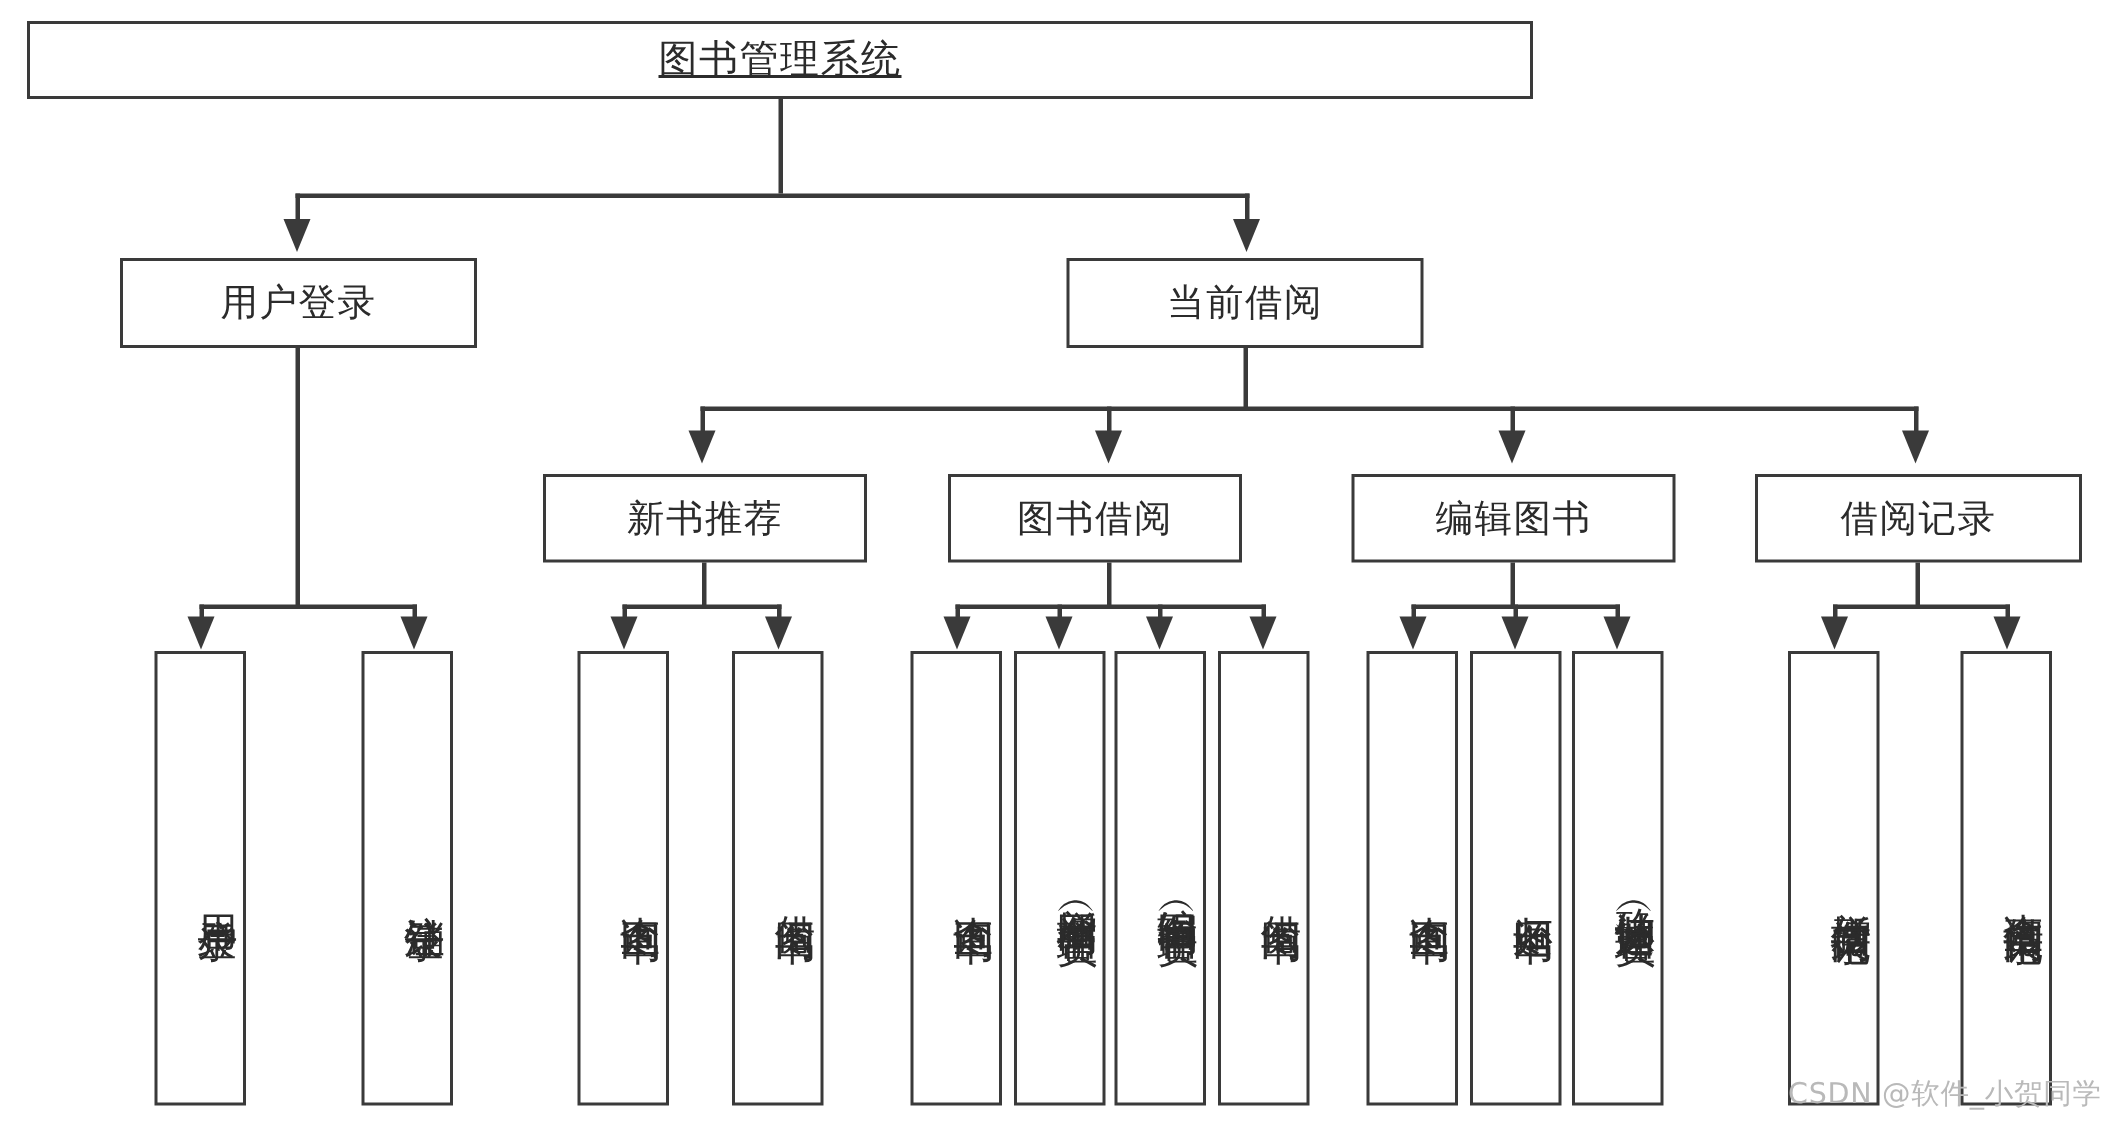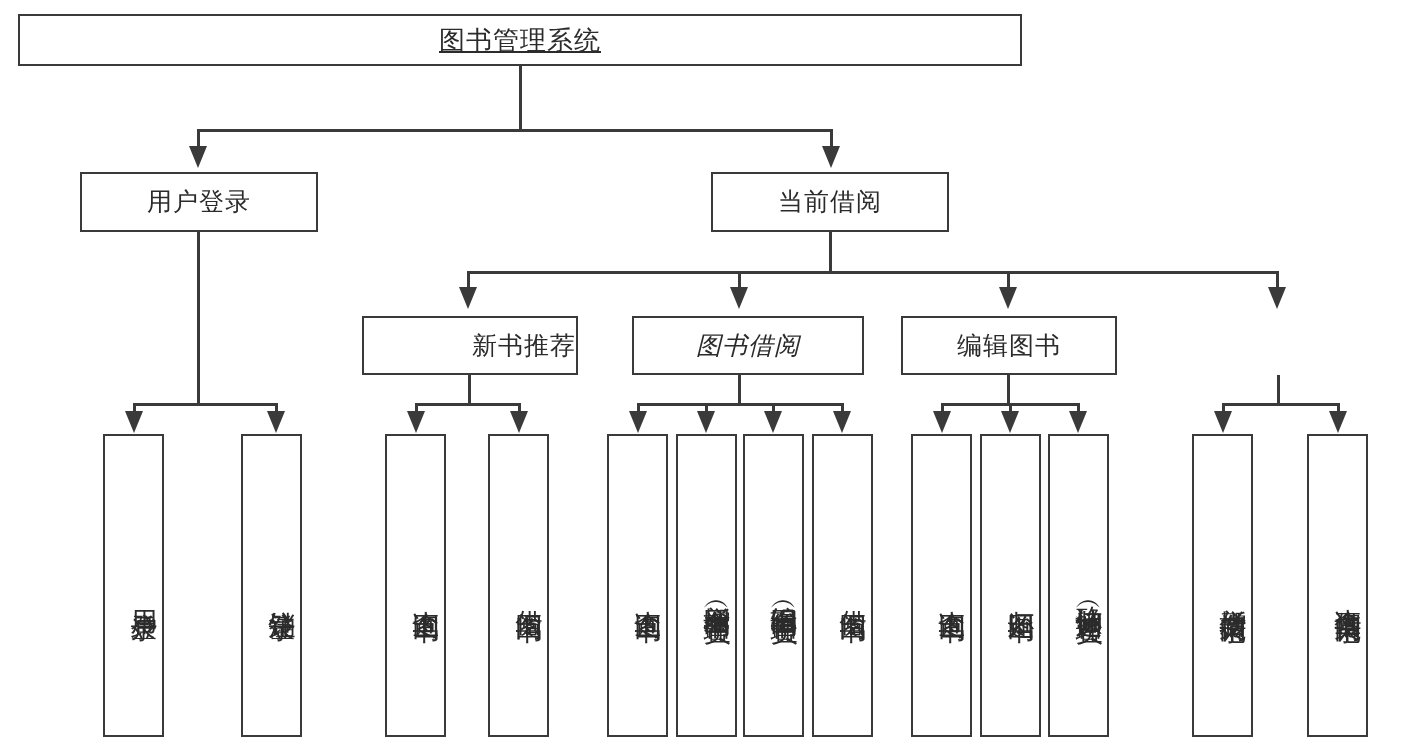--- a/index.html
+++ b/index.html
@@ -119,28 +119,31 @@
   <div class="hline" style="left:467px; top:271px; width:812px;"></div>
   <div class="vline" style="left:467px; top:271px; height:17px;"></div>
   <div class="vline" style="left:738px; top:271px; height:17px;"></div>
   <div class="vline" style="left:1007px; top:271px; height:17px;"></div>
   <div class="vline" style="left:1276px; top:271px; height:17px;"></div>
   <div class="arrow" style="left:459px; top:287px;"></div>
   <div class="arrow" style="left:730px; top:287px;"></div>
   <div class="arrow" style="left:999px; top:287px;"></div>
   <div class="arrow" style="left:1268px; top:287px;"></div>
 
-  <div class="node horiz" style="left:362px; top:316px; width:216px; height:59px;justify-content:flex-end;">
+  <div class="node horiz" style="left:362px; top:316px; width:216px; height:59px;">
     <span>新书推荐</span>
   </div>
-  <div class="node horiz" style="left:632px; top:316px; width:232px; height:59px;font-style:italic;">
+  <div class="node horiz" style="left:632px; top:316px; width:196px; height:59px;">
     <span>图书借阅</span>
   </div>
   <div class="node horiz" style="left:901px; top:316px; width:216px; height:59px;">
     <span>编辑图书</span>
+  </div>
+  <div class="node horiz" style="left:1170px; top:316px; width:218px; height:59px;">
+    <span>借阅记录</span>
   </div>
 
   <div class="vline" style="left:468px; top:375px; height:29px;"></div>
   <div class="hline" style="left:415px; top:403px; width:106px;"></div>
   <div class="vline" style="left:415px; top:403px; height:9px;"></div>
   <div class="vline" style="left:518px; top:403px; height:9px;"></div>
   <div class="arrow" style="left:407px; top:411px;"></div>
   <div class="arrow" style="left:510px; top:411px;"></div>
 
   <div class="vline" style="left:738px; top:375px; height:29px;"></div>
@@ -207,14 +210,15 @@
     <span class="vtext">确认归还（管理员）</span>
   </div>
 
   <div class="node vert" style="left:1192px; top:434px; width:61px; height:303px;">
     <span class="vtext">新增借阅记录</span>
   </div>
   <div class="node vert" style="left:1307px; top:434px; width:61px; height:303px;">
     <span class="vtext">查询借阅记录</span>
   </div>
 
+  <div class="watermark" style="left:1192px; top:716px;">CSDN @软件_小贺同学</div>
 
 </div>
 
 </body></html>

